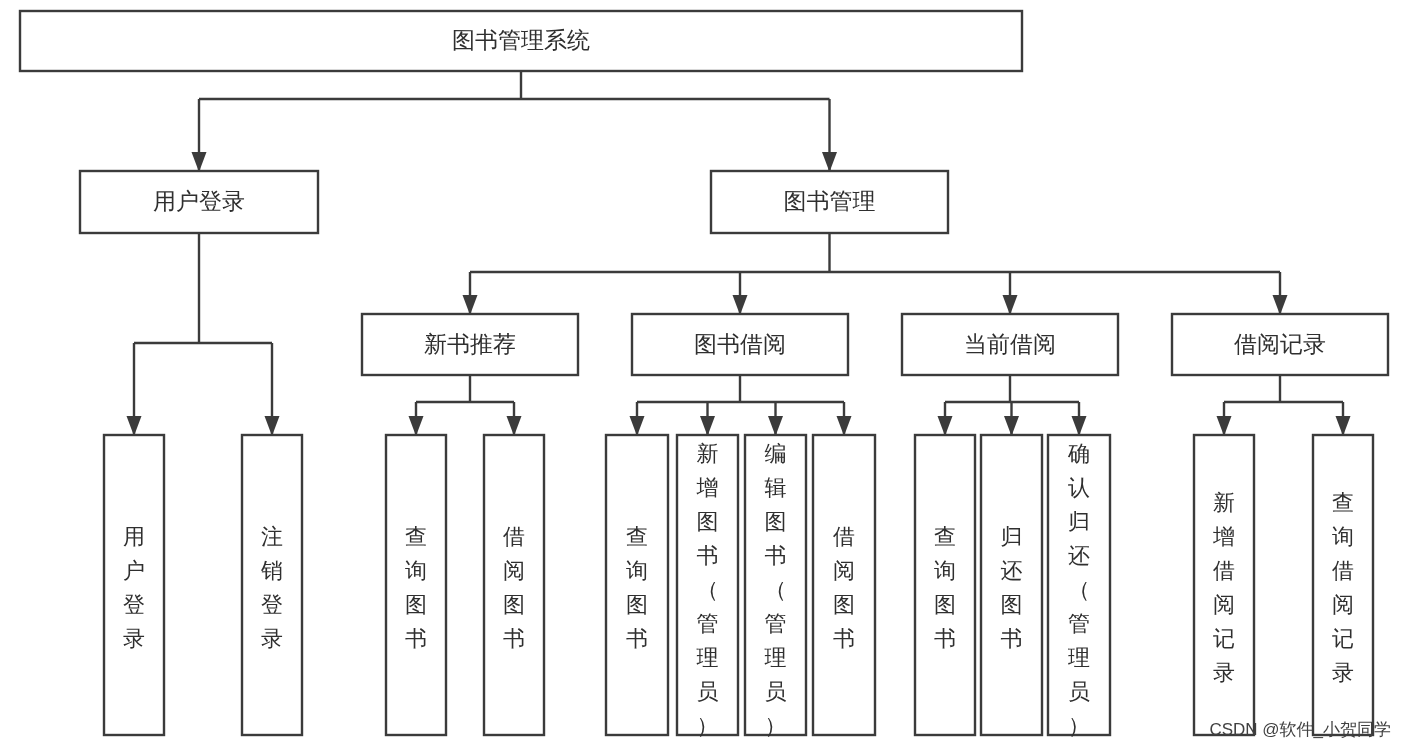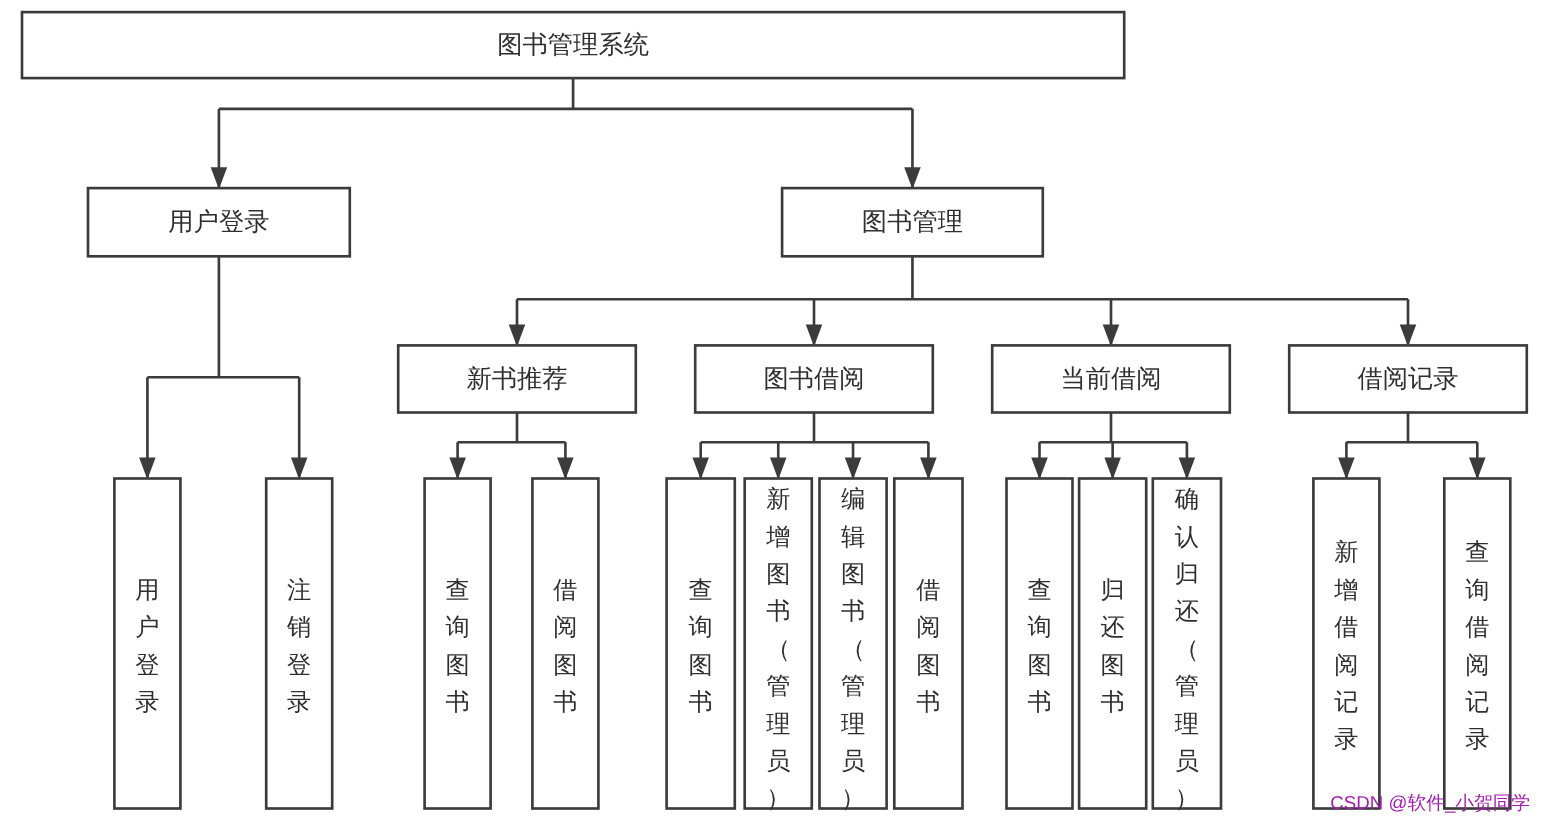--- a/index.html
+++ b/index.html
@@ -47,21 +47,21 @@
   .arrow-head {
     fill: #3b3b3b;
     stroke: none;
   }
   .watermark {
     position: absolute;
     right: 14px;
     bottom: 6px;
     font-family: "Liberation Sans", "DejaVu Sans", sans-serif;
     font-size: 17px;
-    color: #a21caf;
+    color: #404040;
     white-space: nowrap;
     user-select: none;
   }
 </style>
 </head>
 <body>
 
 <svg id="canvas" viewBox="0 0 1405 747" xmlns="http://www.w3.org/2000/svg">
   <g id="links-layer">
       <path d="M 521 71 L 521 99" class="link-line"></path>

